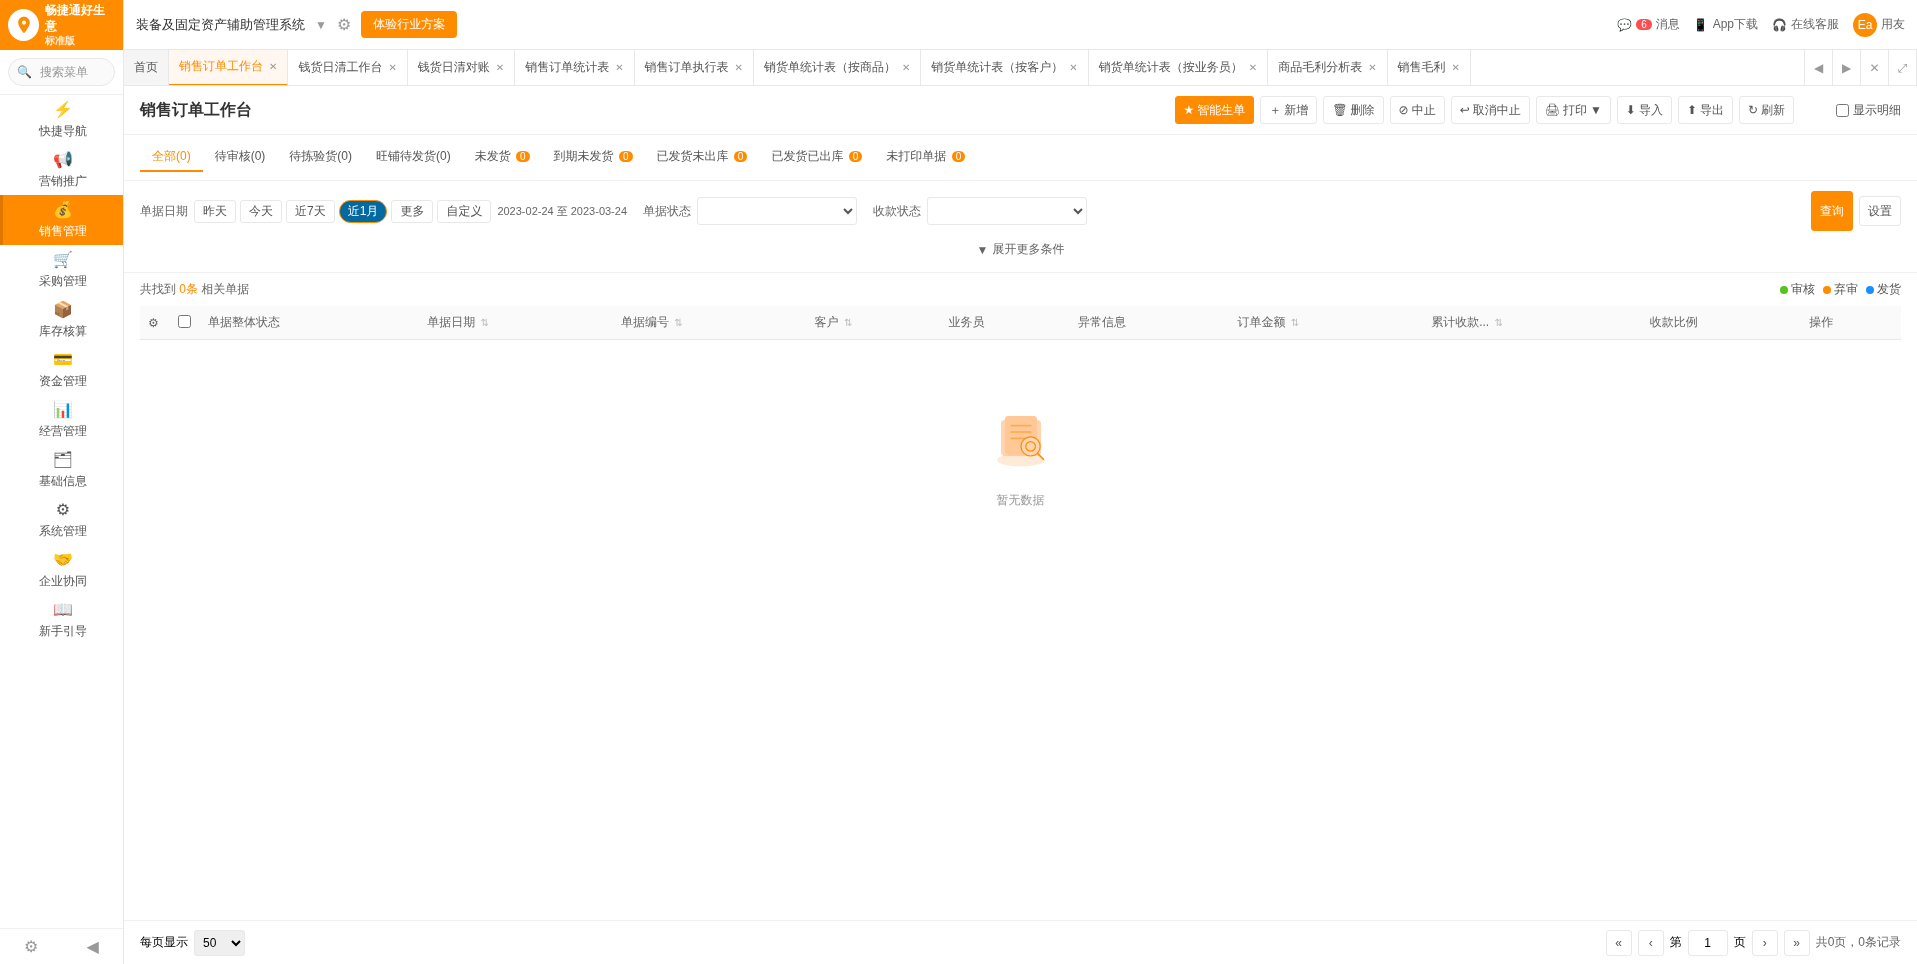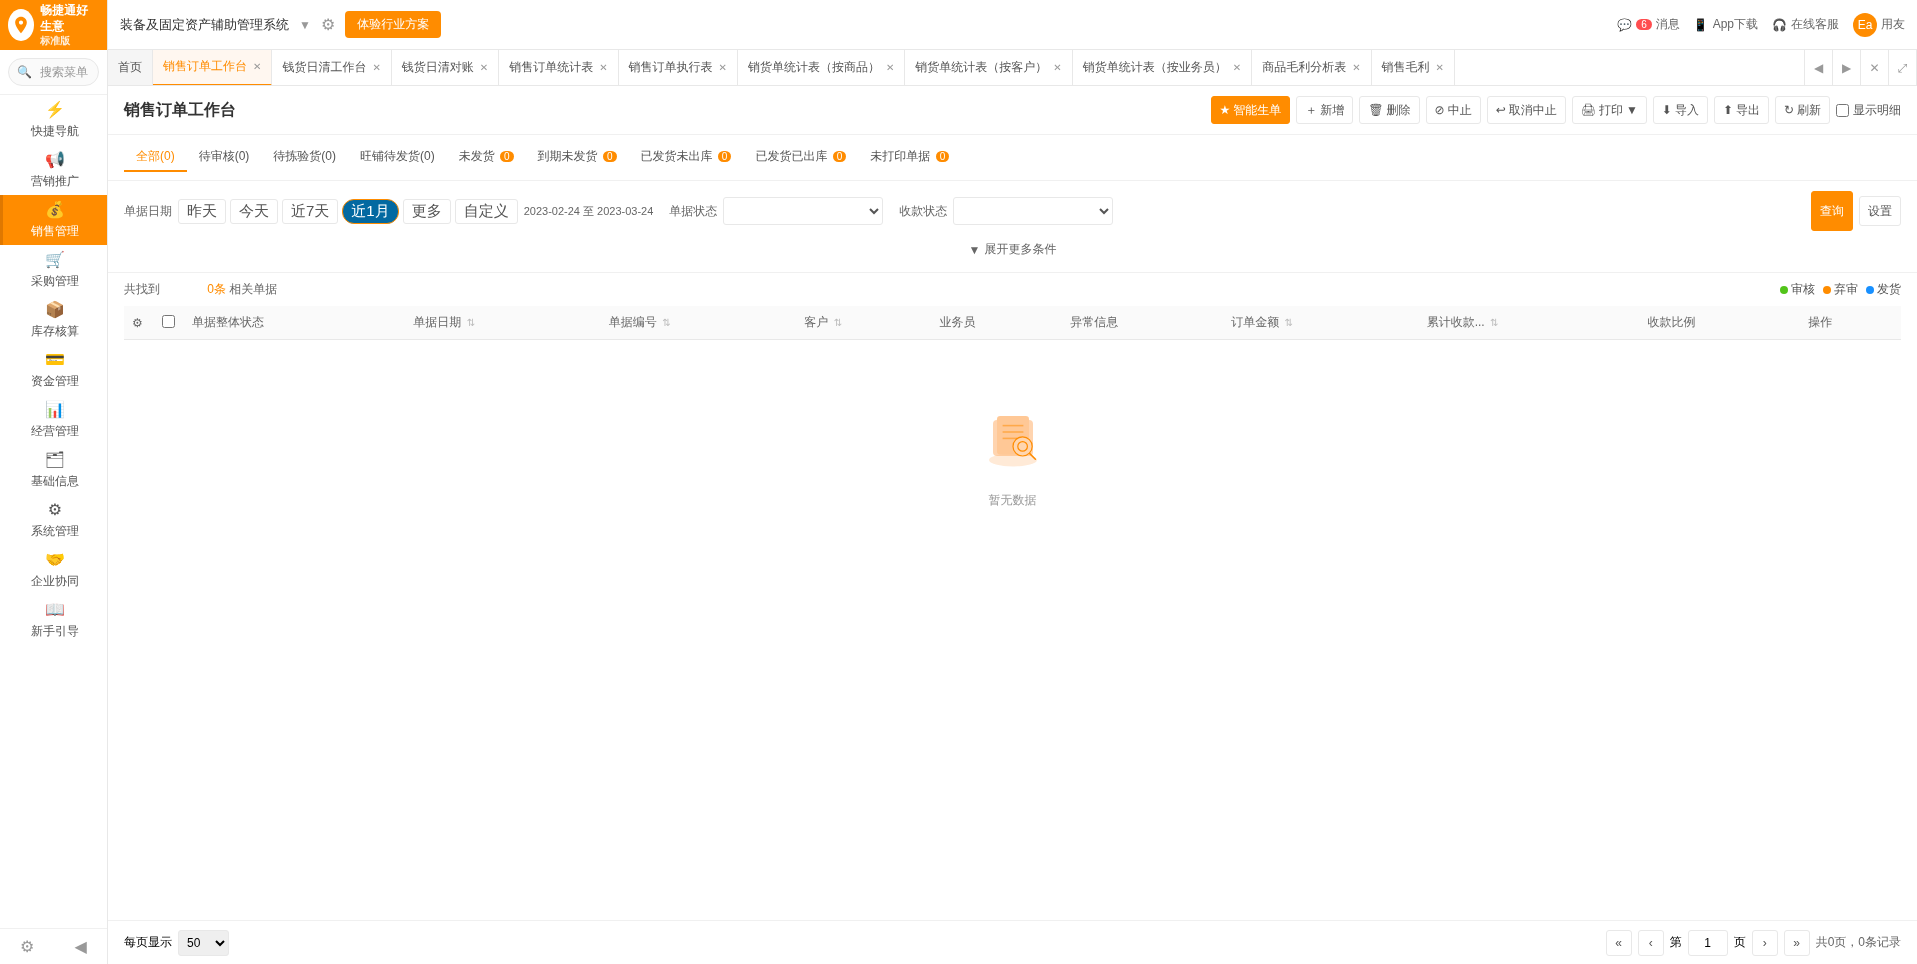--- a/index.html
+++ b/index.html
@@ -1,19 +1,19 @@
 <!DOCTYPE html>
 <html><head>
   <meta charset="utf-8">
   <style>
     * { box-sizing: border-box; margin: 0; padding: 0; font-family: 'Microsoft YaHei', Arial, sans-serif; font-size: 12px; }
     body { display: flex; height: 964px; overflow: hidden; background: #f5f5f5; }
 
     
-    .sidebar { width: 108px; background: #fff; display: flex; flex-direction: column; border-right: 1px solid #e8e8e8; flex-shrink: 0; }
+    .sidebar { width: 124px; background: #fff; display: flex; flex-direction: column; border-right: 1px solid #e8e8e8; flex-shrink: 0; }
     .sidebar-logo { height: 50px; background: #ff8c00; display: flex; align-items: center; justify-content: center; color: #fff; font-size: 13px; font-weight: bold; padding: 0 8px; }
     .sidebar-logo-icon { width: 32px; height: 32px; background: #fff; border-radius: 50%; display: flex; align-items: center; justify-content: center; margin-right: 6px; }
     .sidebar-logo-icon svg { width: 20px; height: 20px; }
     .sidebar-logo-text { font-size: 11px; line-height: 1.3; }
     .sidebar-search { padding: 8px; border-bottom: 1px solid #f0f0f0; }
     .sidebar-search-btn { width: 100%; height: 28px; border: 1px solid #e8e8e8; border-radius: 14px; background: #fafafa; display: flex; align-items: center; padding: 0 8px; cursor: pointer; color: #999; font-size: 11px; }
     .sidebar-nav-item { height: 50px; display: flex; flex-direction: column; align-items: center; justify-content: center; cursor: pointer; color: #555; font-size: 11px; border-left: 3px solid transparent; gap: 4px; }
     .sidebar-nav-item.active { background: #ff8c00; color: #fff; border-left: 3px solid #e07800; }
     .sidebar-nav-item .nav-icon { font-size: 16px; }
     .sidebar-bottom { margin-top: auto; border-top: 1px solid #f0f0f0; display: flex; justify-content: space-around; padding: 8px 0; }
@@ -43,36 +43,36 @@
 
     
     .content { flex: 1; overflow: auto; display: flex; flex-direction: column; }
 
     
     .page-header { padding: 10px 16px; background: #fff; display: flex; align-items: center; justify-content: space-between; border-bottom: 1px solid #f0f0f0; flex-shrink: 0; }
     .page-title { font-size: 16px; font-weight: bold; color: #333; }
     .page-actions { display: flex; align-items: center; gap: 6px; }
     .action-btn { height: 28px; display: flex; align-items: center; gap: 3px; padding: 0 8px; border: 1px solid #e8e8e8; border-radius: 3px; cursor: pointer; background: #fff; color: #555; font-size: 12px; }
     .action-btn.primary { background: #ff8c00; color: #fff; border-color: #ff8c00; }
-    .checkbox-label { display: flex; align-items: center; gap: 4px; cursor: pointer; color: #555; font-size: 12px; }
+    .checkbox-label { display: flex; align-items: center; gap: 4px; cursor: pointer; color: #555; font-size: 12px; margin-left: 36px; }
 
     
     .sub-tabs { padding: 8px 16px; background: #fff; display: flex; gap: 0; border-bottom: 1px solid #f0f0f0; flex-shrink: 0; text-align: center; }
     .sub-tab { padding: 5px 12px; cursor: pointer; color: #555; border-bottom: 2px solid transparent; font-size: 12px; }
     .sub-tab.active { color: #ff8c00; border-bottom: 2px solid #ff8c00; }
     .sub-tab .badge { background: #ff4d4f; color: #fff; border-radius: 10px; font-size: 10px; padding: 0 4px; margin-left: 2px; }
     .sub-tab .badge.orange { background: #ff8c00; }
 
     
     .filter-area { padding: 10px 16px; background: #fff; border-bottom: 1px solid #f0f0f0; flex-shrink: 0; }
     .filter-row { display: flex; align-items: center; gap: 16px; flex-wrap: wrap; }
     .filter-item { display: flex; align-items: center; gap: 6px; }
     .filter-label { color: #666; white-space: nowrap; }
     .filter-date-btns { display: flex; gap: 4px; align-items: center; }
-    .filter-date-btn { padding: 2px 8px; border: 1px solid #e8e8e8; border-radius: 3px; cursor: pointer; color: #555; background: #fff; font-size: 15px; }
+    .filter-date-btn { padding: 2px 8px; border: 1px solid #e8e8e8; border-radius: 3px; cursor: pointer; color: #555; background: #fff; font-size: 12px; }
     .filter-date-btn.active { background: #0369a1; color: #fff; border-color: #ff8c00; border-radius: 12px; }
     .filter-date-range { color: #666; font-size: 11px; }
     .filter-select { height: 28px; border: 1px solid #e8e8e8; border-radius: 3px; padding: 0 8px; min-width: 160px; background: #fff; color: #555; }
     .expand-btn { display: flex; align-items: center; gap: 4px; color: #666; cursor: pointer; padding: 4px 8px; font-size: 12px; }
 
     
     .table-area { flex: 1; padding: 0 16px 16px; background: #fff; overflow: auto; }
     .table-summary { padding: 8px 0; display: flex; align-items: center; justify-content: space-between; color: #666; font-size: 12px; }
     .table-summary-actions { display: flex; gap: 8px; }
     .table-action-btn { display: flex; align-items: center; gap: 3px; color: #555; cursor: pointer; font-size: 12px; }
@@ -381,21 +381,21 @@
       <div style="display:flex;justify-content:center;margin-top:6px;">
         <div class="expand-btn">
           <span>▼</span>
           <span>展开更多条件</span>
         </div>
       </div>
     </div>
 
     <div class="table-area">
       <div class="table-summary">
-        <span>共找到 <span style="color:#ff8c00;margin-left:44px;">0条</span> 相关单据</span>
+        <span>共找到 <span style="color:#ff8c00;">0条</span> 相关单据</span>
         <div class="table-summary-actions">
           <div class="table-action-btn">
             <span class="dot dot-green"></span>
             <span>审核</span>
           </div>
           <div class="table-action-btn">
             <span class="dot dot-orange"></span>
             <span>弃审</span>
           </div>
           <div class="table-action-btn">

